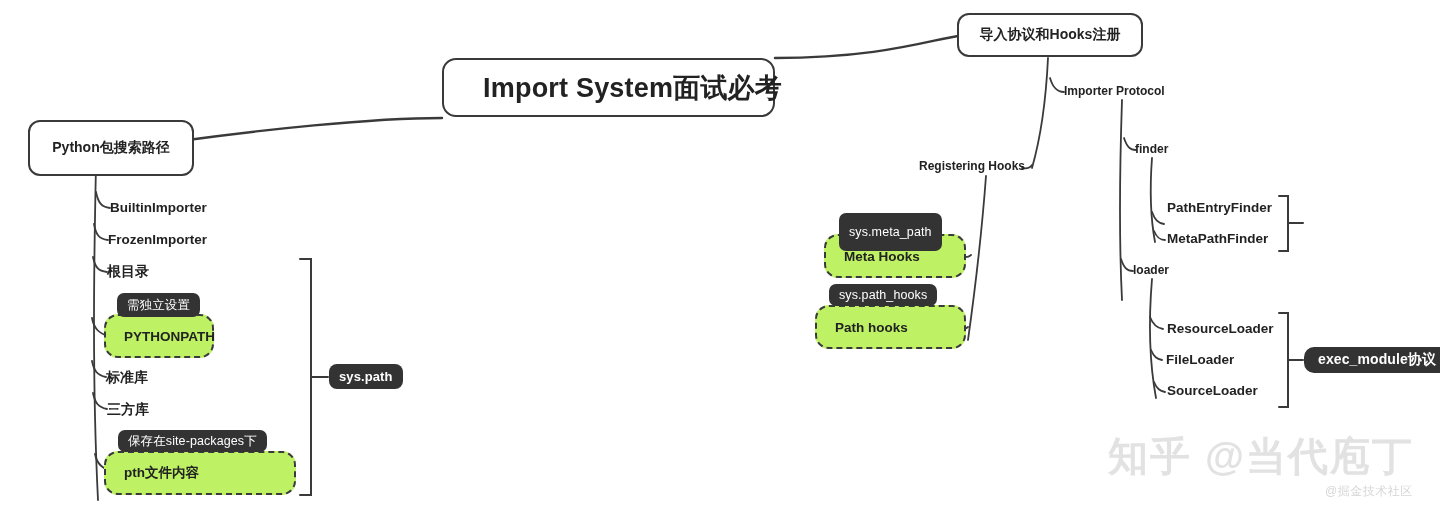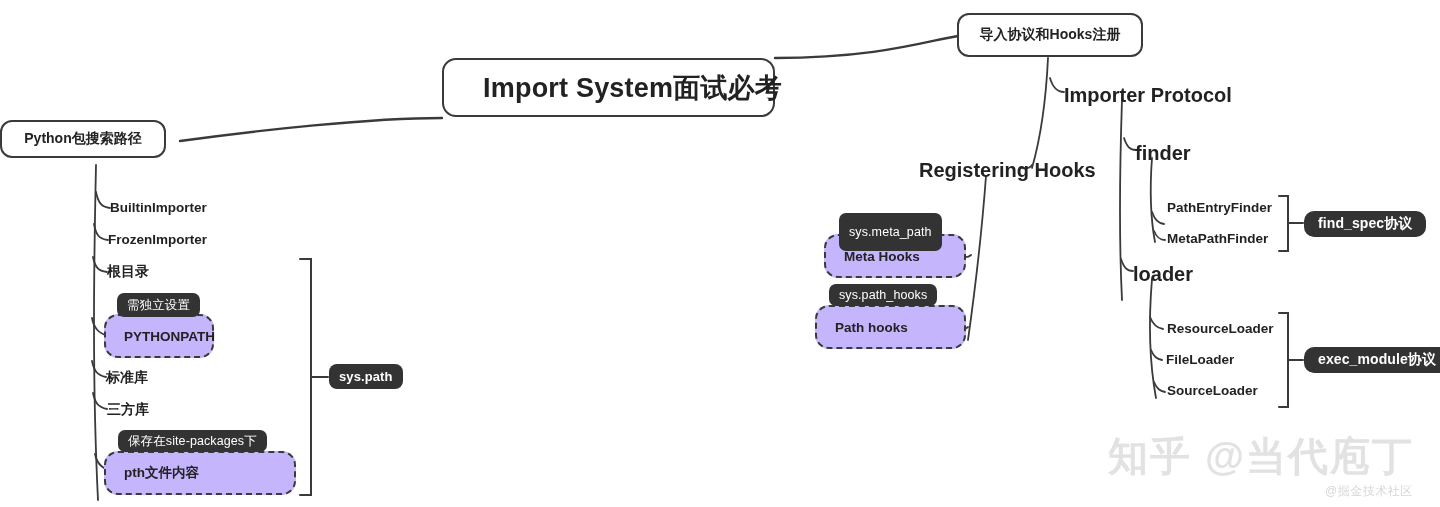--- a/index.html
+++ b/index.html
@@ -56,27 +56,27 @@
   
   .leaf {
     position: absolute;
     font-size: 13.5px;
     font-weight: bold;
     color: #222222;
     white-space: nowrap;
     line-height: 1;
   }
   .leaf.cjk { font-size: 14px; }
-  .leaf.mid { font-size: 20px; }
+  .leaf.mid { font-size: 12px; }
 
   
   .dashed-box {
     position: absolute;
     box-sizing: border-box;
-    background: #c4b5fd;
+    background: #bef264;
     border: 2px dashed #3a3a3a;
     border-radius: 14px;
     display: flex;
     align-items: center;
     white-space: nowrap;
   }
   .dashed-box .dashed-label {
     font-size: 13.5px;
     font-weight: bold;
     color: #222222;
@@ -199,21 +199,21 @@
       <path d="M986,176 C982,230 975,290 968,340"></path>
       <path d="M971,255 C968,258 965,258 960,256"></path>
       <path d="M968,327 C965,330 962,330 957,328"></path>
     </g>
   </svg>
 
   <div class="node-box root" style="left:442px; top:58px; width:333px; height:59px;">
     <span>Import System面试必考</span>
   </div>
 
-  <div class="node-box primary" style="left:0; top:120px; width:166px; height:38px;">
+  <div class="node-box primary" style="left:28px; top:120px; width:166px; height:56px;">
     <span>Python包搜索路径</span>
   </div>
 
   <div class="node-box primary" style="left:957px; top:13px; width:186px; height:44px;">
     <span>导入协议和Hooks注册</span>
   </div>
 
   <div class="leaf" style="left:110px; top:201px;">
     <span>BuiltinImporter</span>
   </div>
@@ -279,23 +279,20 @@
   </div>
 
   <div class="leaf" style="left:1167px; top:201px;">
     <span>PathEntryFinder</span>
   </div>
 
   <div class="leaf" style="left:1167px; top:232px;">
     <span>MetaPathFinder</span>
   </div>
 
-  <div class="badge big" style="left:1304px; top:211px; height:26px;">
-    <span>find_spec协议</span>
-  </div>
 
   <div class="leaf mid" style="left:1133px; top:264px;">
     <span>loader</span>
   </div>
 
   <div class="leaf" style="left:1167px; top:322px;">
     <span>ResourceLoader</span>
   </div>
 
   <div class="leaf" style="left:1166px; top:353px;">

